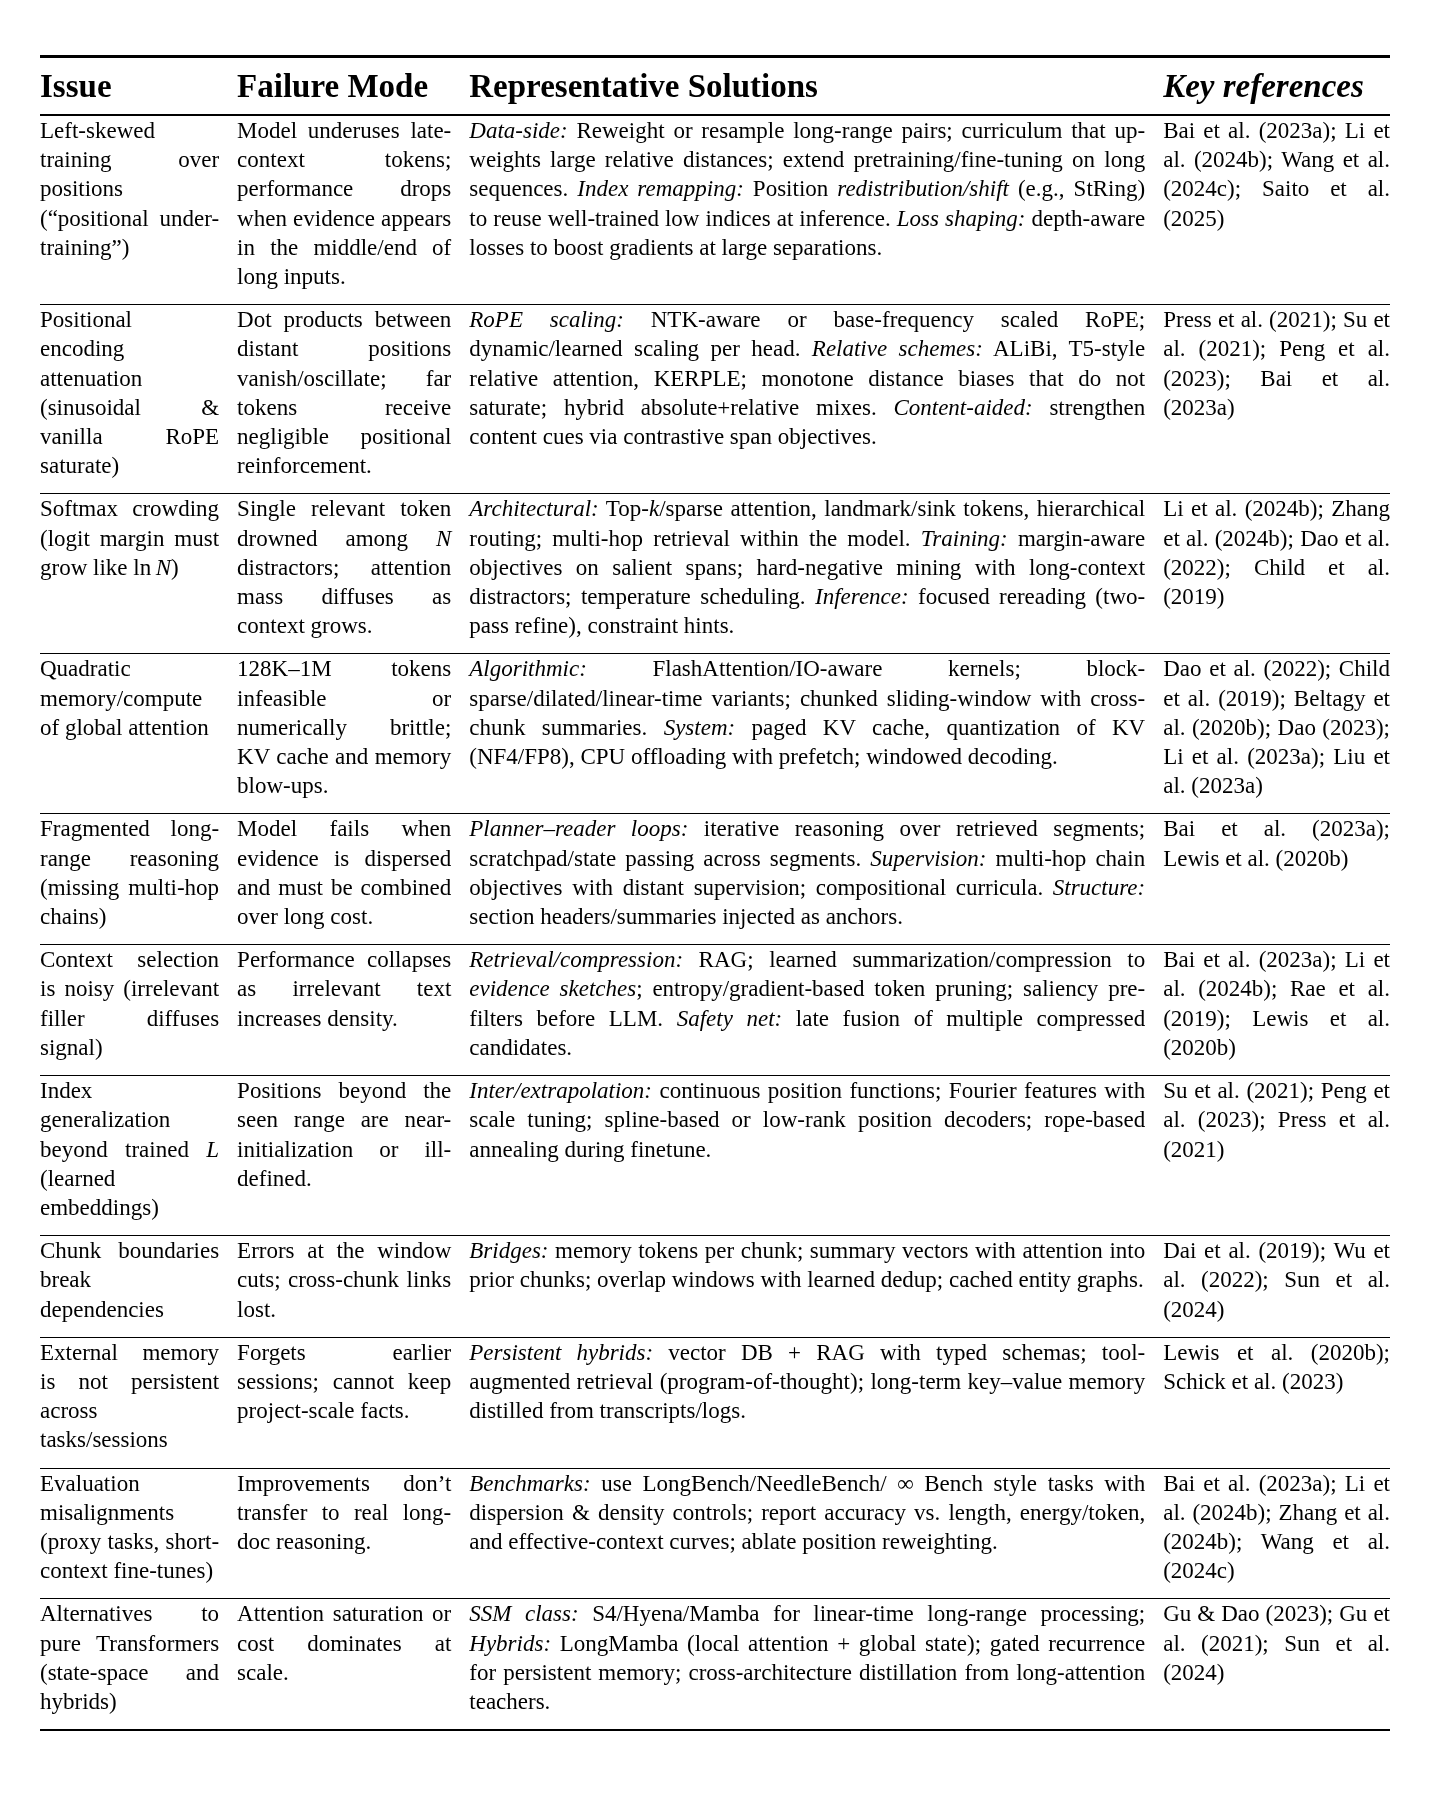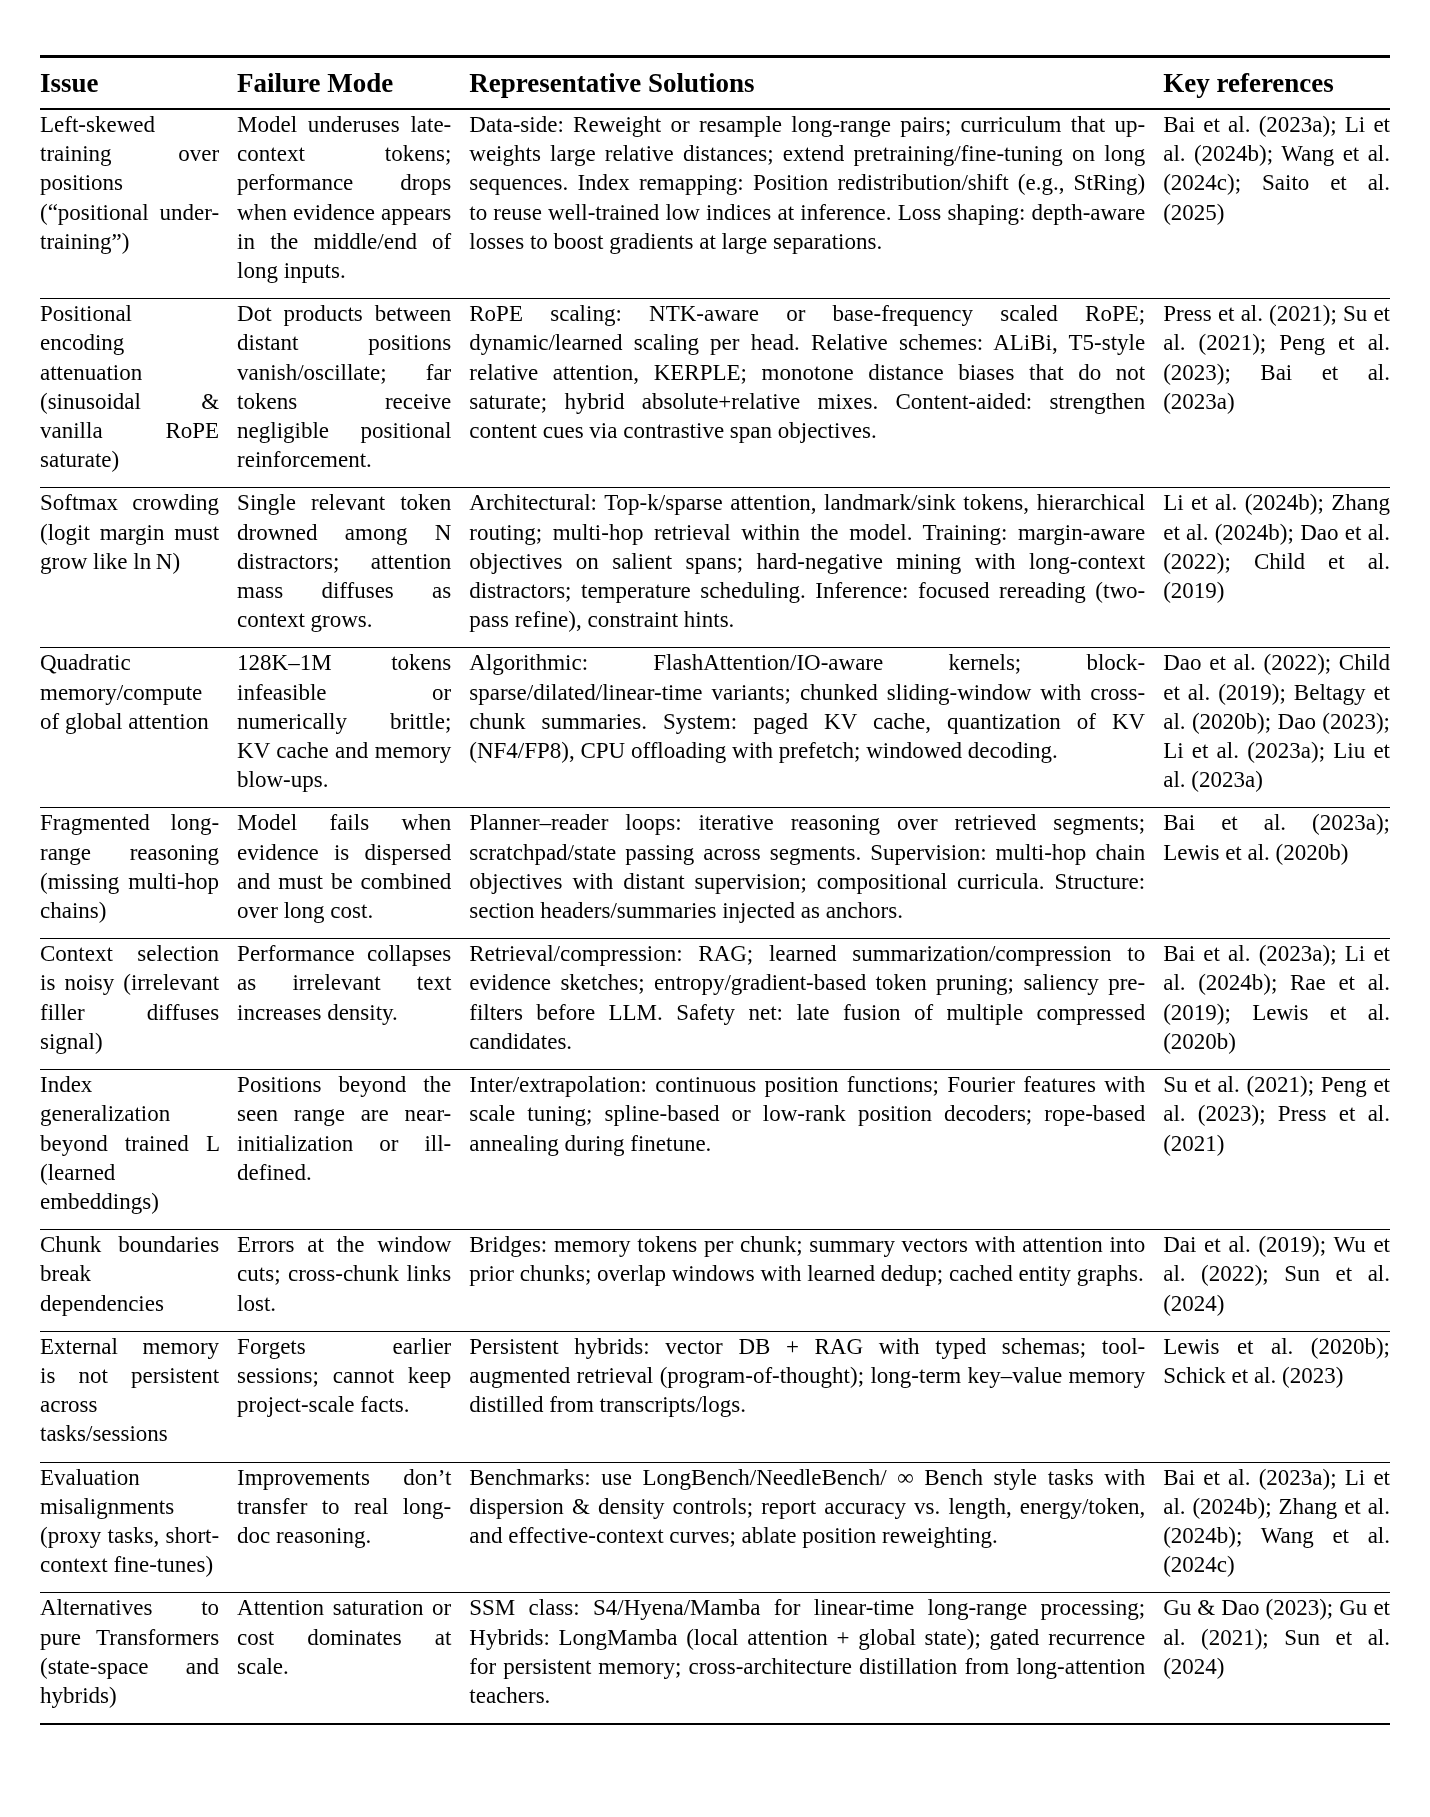--- a/index.html
+++ b/index.html
@@ -19,42 +19,42 @@
   table.paper-table {
     width: 100%;
     border-collapse: collapse;
     border-top: 3px solid #000;
     border-bottom: 2.5px solid #000;
   }
   table.paper-table th {
     text-align: left;
     vertical-align: bottom;
     font-weight: bold;
-    font-size: 27px;
+    font-size: 33px;
     padding: 10px 14px 9px 0;
     border-bottom: 2px solid #000;
     margin-top: 8px;
   }
   table.paper-table td {
     vertical-align: top;
     font-size: 23px;
     line-height: 1.27;
     padding: 0 18px 13px 0;
     border-bottom: 1.5px solid #000;
     text-align: justify;
     hyphens: auto;
     -webkit-hyphens: auto;
   }
   table.paper-table tr:last-child td { border-bottom: none; }
   .col-issue    { width: 14.6%; }
   .col-failure  { width: 17.2%; padding-right: 42px; }
   .col-solutions{ width: 51.4%; }
   .col-refs     { width: 16.8%; padding-right: 0 !important; }
-  th.col-refs   { padding-right: 0; }
-  .it { }
+  th.col-refs   { padding-right: 0; font-style: italic; }
+  .it { font-style: italic; }
 </style>
 </head>
 <body>
 
 <div class="page">
   <table class="paper-table">
     <colgroup>
       <col class="col-issue">
       <col class="col-failure">
       <col class="col-solutions">

